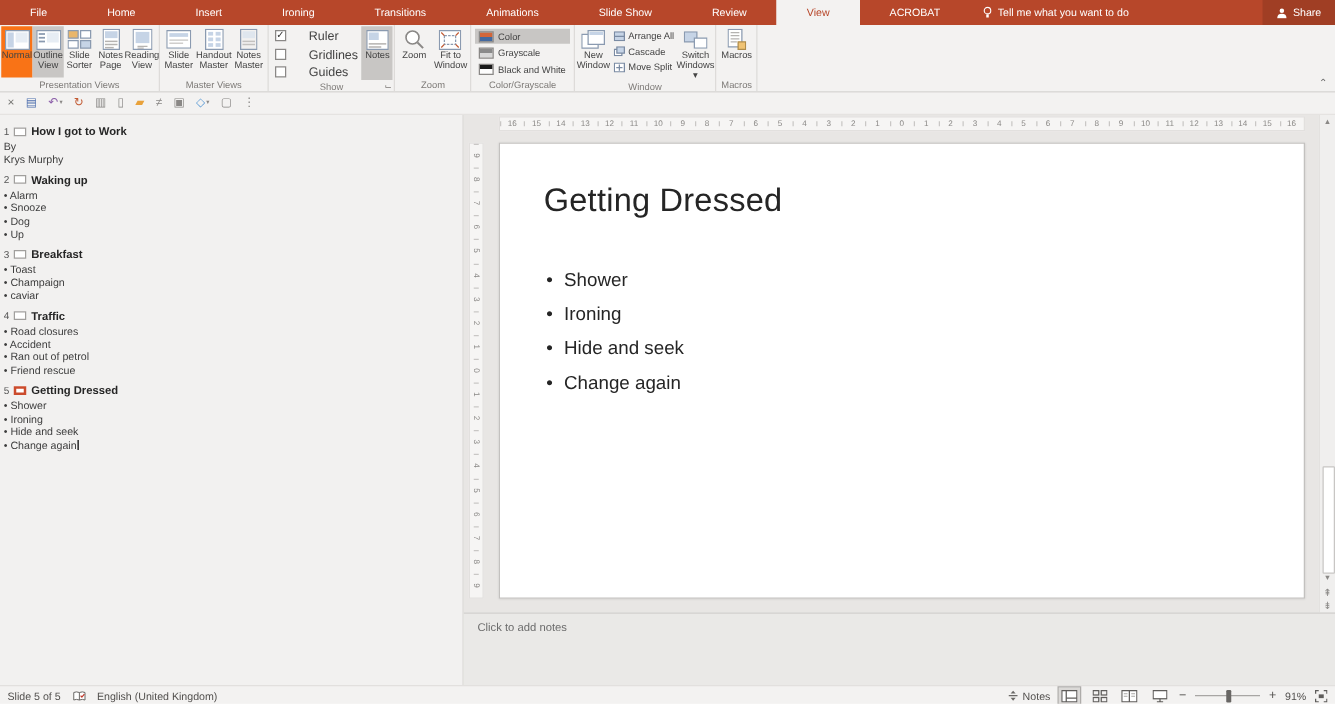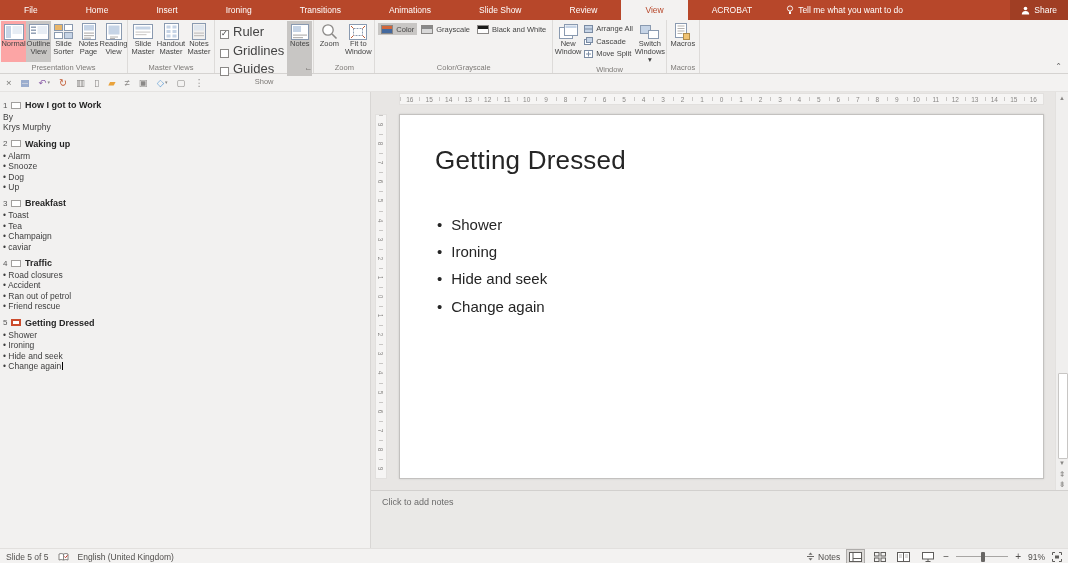--- a/index.html
+++ b/index.html
@@ -18,27 +18,27 @@
   .share-btn{display:flex;align-items:center;gap:4px;padding:0 11px;background:rgba(0,0,0,0.12)}
   
   .ribbon{height:53px;background:#f3f2f1;border-bottom:1px solid #d5d3d1;display:flex;position:relative}
   .rgroup{display:flex;flex-direction:column;border-right:1px solid #dddbd9;position:relative}
   .rgroup-inner{flex:1;display:flex;align-items:stretch;padding:1px 1px 0 1px}
   .rgroup-label{height:11px;font-size:7.5px;color:#7d7a77;text-align:center;line-height:11px;white-space:nowrap;position:relative}
   .bigbtn{width:25px;display:flex;flex-direction:column;align-items:center;justify-content:flex-start;
     font-size:7.5px;line-height:8px;color:#444;text-align:center;padding-top:2px}
   .bigbtn .ricon{height:17px;display:flex;align-items:center;justify-content:center}
   .bigbtn.sel{background:#c8c6c4}
-  .bigbtn.hov{background:#fca5a5}
+  .bigbtn.hov{background:#f97316}
   .w28{width:28px}.w30{width:30px}
   .show-checks{display:flex;flex-direction:column;justify-content:flex-start;padding:3px 3px 0 4px;gap:3.5px}
-  .chk-row{display:flex;align-items:flex-end;gap:4px;font-size:13px;color:#444;white-space:nowrap}
+  .chk-row{display:flex;align-items:flex-start;gap:18px;font-size:10px;color:#444;white-space:nowrap}
   .chk{width:7px;height:7px;background:#fff;border:1px solid #8a8886;position:relative;flex:none}
   .chk.on::after{content:'✓';position:absolute;left:0px;top:-2px;font-size:8px;color:#333}
-  .cg-col{display:flex;padding:2px 2px 0 2px;gap:1px}
+  .cg-col{display:flex;flex-direction:column;padding:2px 2px 0 2px;gap:1px}
   .cg-row{display:flex;align-items:center;gap:3px;font-size:7.5px;color:#444;height:12px;padding:0 3px;white-space:nowrap}
   .cg-row.sel{background:#c8c6c4}
   .swatch{width:10px;height:7px;flex:none;border:1px solid #8a8886}
   .sw-color{background:linear-gradient(#d2663a 50%,#44699e 50%)}
   .sw-gray{background:linear-gradient(#8a8a8a 50%,#d8d8d8 50%)}
   .sw-bw{background:linear-gradient(#1a1a1a 50%,#fdfdfd 50%)}
   .win-col{display:flex;flex-direction:column;padding:2px 2px 0 2px;gap:1.5px}
   .sm-row{display:flex;align-items:center;gap:3px;font-size:7.5px;color:#444;height:11px;white-space:nowrap}
   .dlg-launcher{position:absolute;right:2px;bottom:0px;font-size:7px;color:#7d7a77}
   .ribbon-collapse{position:absolute;right:6px;bottom:2px;font-size:8px;color:#666}
@@ -412,21 +412,20 @@
         <div class="o-line bulleted">Dog</div>
         <div class="o-line bulleted">Up</div>
       </div>
       <div class="o-slide">
         <div class="o-head">
           <span class="o-num">3</span>
           <span class="o-icon"></span>
           <span class="o-title">Breakfast</span>
         </div>
         <div class="o-line bulleted">Toast</div>
-        <div class="o-line bulleted">Tea</div>
         <div class="o-line bulleted">Champaign</div>
         <div class="o-line bulleted">caviar</div>
       </div>
       <div class="o-slide">
         <div class="o-head">
           <span class="o-num">4</span>
           <span class="o-icon"></span>
           <span class="o-title">Traffic</span>
         </div>
         <div class="o-line bulleted">Road closures</div>

